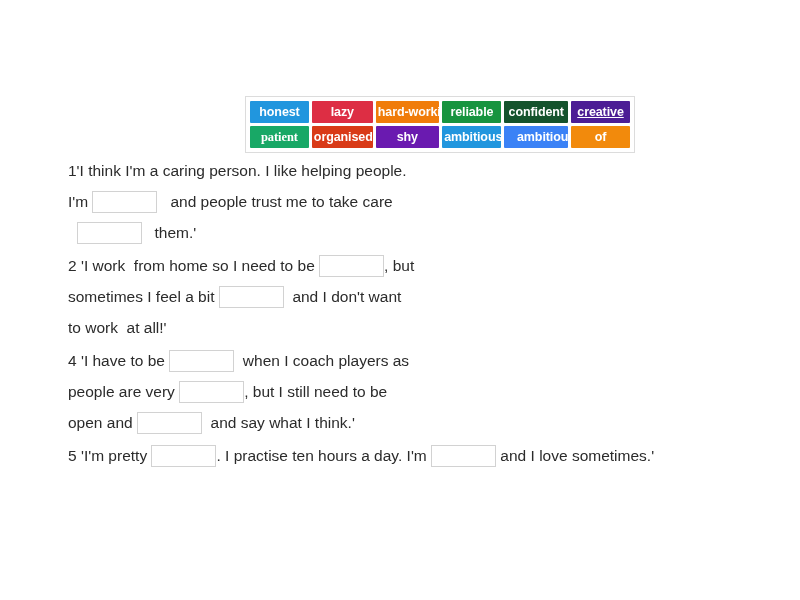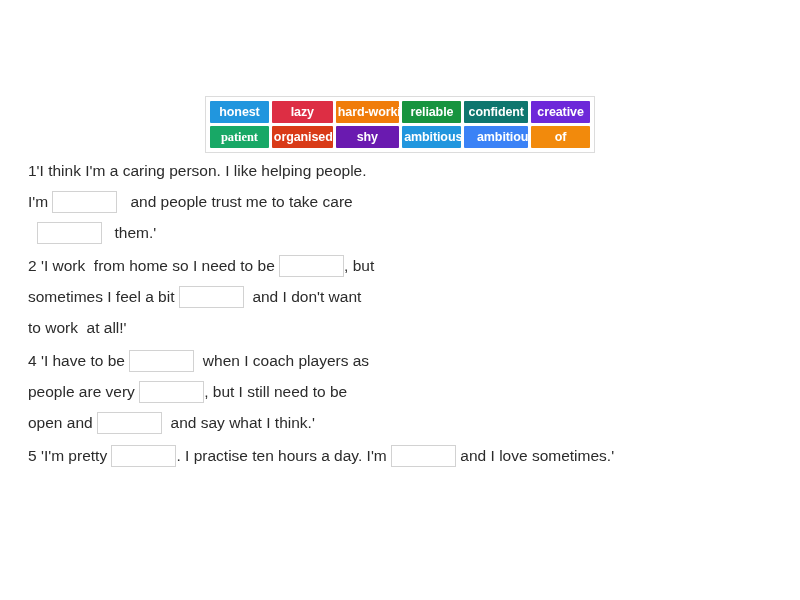--- a/index.html
+++ b/index.html
@@ -11,20 +11,21 @@
     background: #ffffff;
     font-family: "Liberation Sans", sans-serif;
     overflow: hidden;
   }
 
   #page {
     position: relative;
     width: 716px;
     height: 600px;
     background: #ffffff;
+    margin-left: 40px;
   }
 
   
   .wordbank {
     position: absolute;
     left: 205px;
     top: 96px;
     width: 390px;
     padding: 4px;
     background: #ffffff;
@@ -88,22 +89,22 @@
 <body>
 
 <div id="page">
 
   <div class="wordbank" id="wordbank">
       <div class="wb-row">
         <div class="wb-tile" style="background: rgb(33, 150, 222); width: 62px;">honest</div>
         <div class="wb-tile" style="background: rgb(221, 46, 68); width: 64px; text-align: center;">lazy</div>
         <div class="wb-tile" style="background: rgb(240, 124, 10); width: 67px;">hard-working</div>
         <div class="wb-tile" style="background: rgb(23, 148, 63); width: 62px;">reliable</div>
-        <div class="wb-tile" style="background: #0f766e; width: 67px;">confident</div>
-        <div class="wb-tile" style="background: #6d28d9; width: 62px;">creative</div>
+        <div class="wb-tile" style="background: #14532d; width: 67px;">confident</div>
+        <div class="wb-tile" style="background: #4c1d95; width: 62px; text-decoration: underline;">creative</div>
       </div>
       <div class="wb-row">
         <div class="wb-tile" style="background: rgb(24, 168, 102); width: 62px; font-family: Liberation Serif, serif;">patient</div>
         <div class="wb-tile" style="background: rgb(217, 58, 23); width: 64px;">organised</div>
         <div class="wb-tile" style="background: rgb(106, 26, 176); width: 67px;">shy</div>
         <div class="wb-tile" style="background: rgb(33, 150, 222); width: 62px;">ambitious</div>
         <div class="wb-tile" style="background: #3b82f6; width: 67px; padding-left: 13px;">ambitious</div>
         <div class="wb-tile" style="background: rgb(242, 138, 12); width: 62px;">of</div>
       </div>
     </div>

